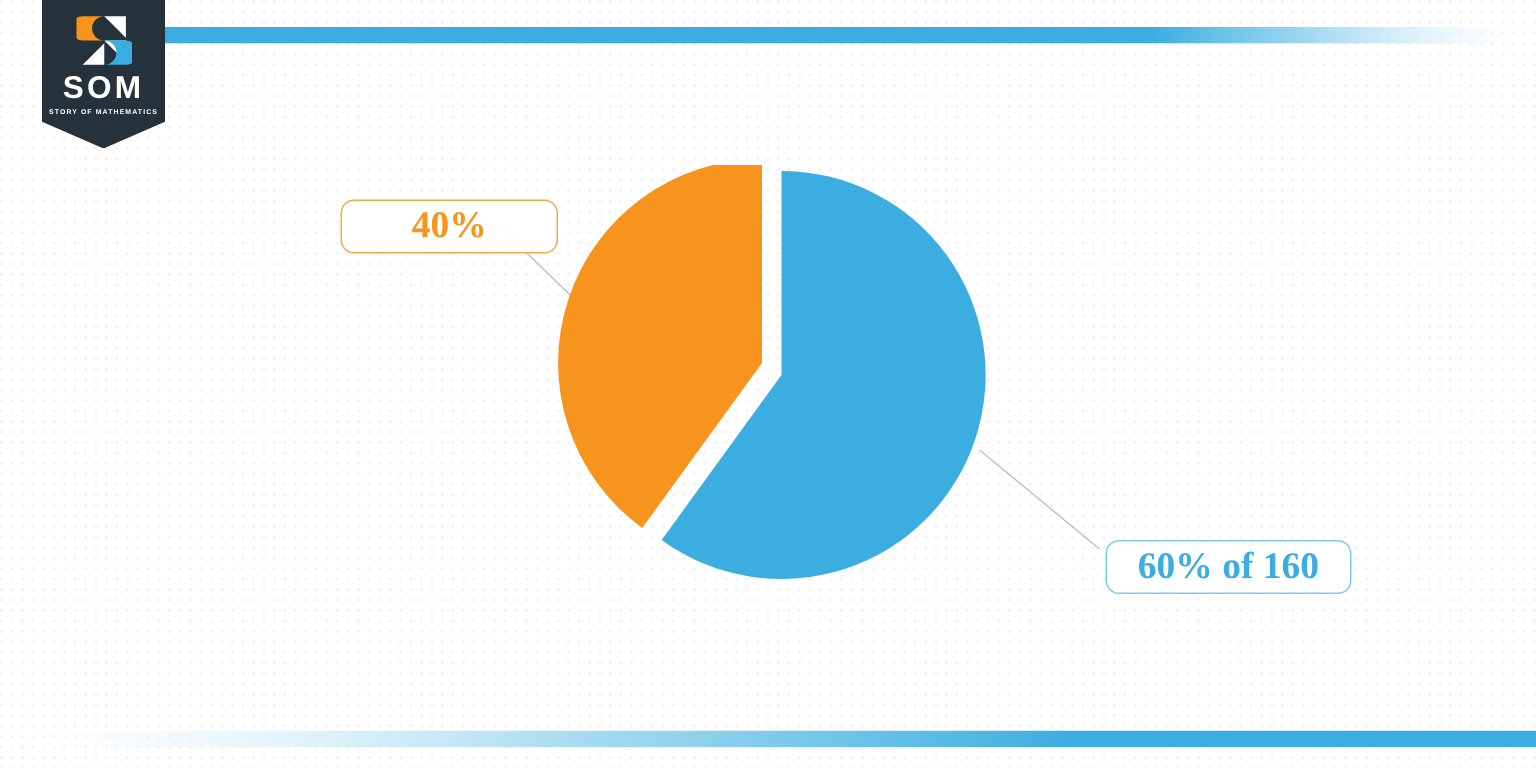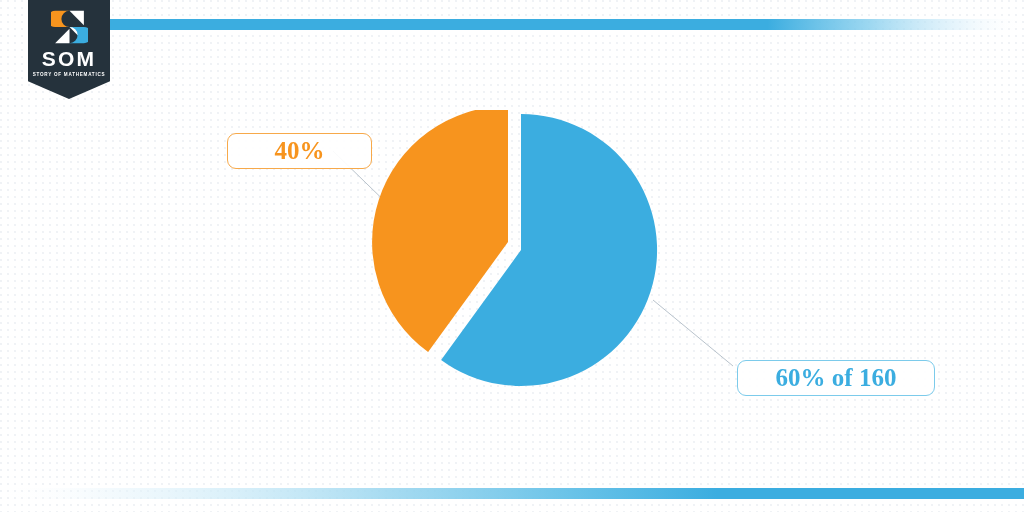--- a/index.html
+++ b/index.html
@@ -110,21 +110,21 @@
     top: 133px;
     width: 145px;
     height: 36px;
     border: 1.6px solid #f7a94a;
     color: #f7941e;
     font-size: 25px;
   }
   #callout-blue {
     left: 697px;
     top: 360px;
-    width: 198px;
+    width: 164px;
     height: 36px;
     border: 1.6px solid #7ccbeb;
     color: #3bade0;
     font-size: 25px;
   }
 
   
   #leader-lines {
     position: absolute;
     left: 0;

